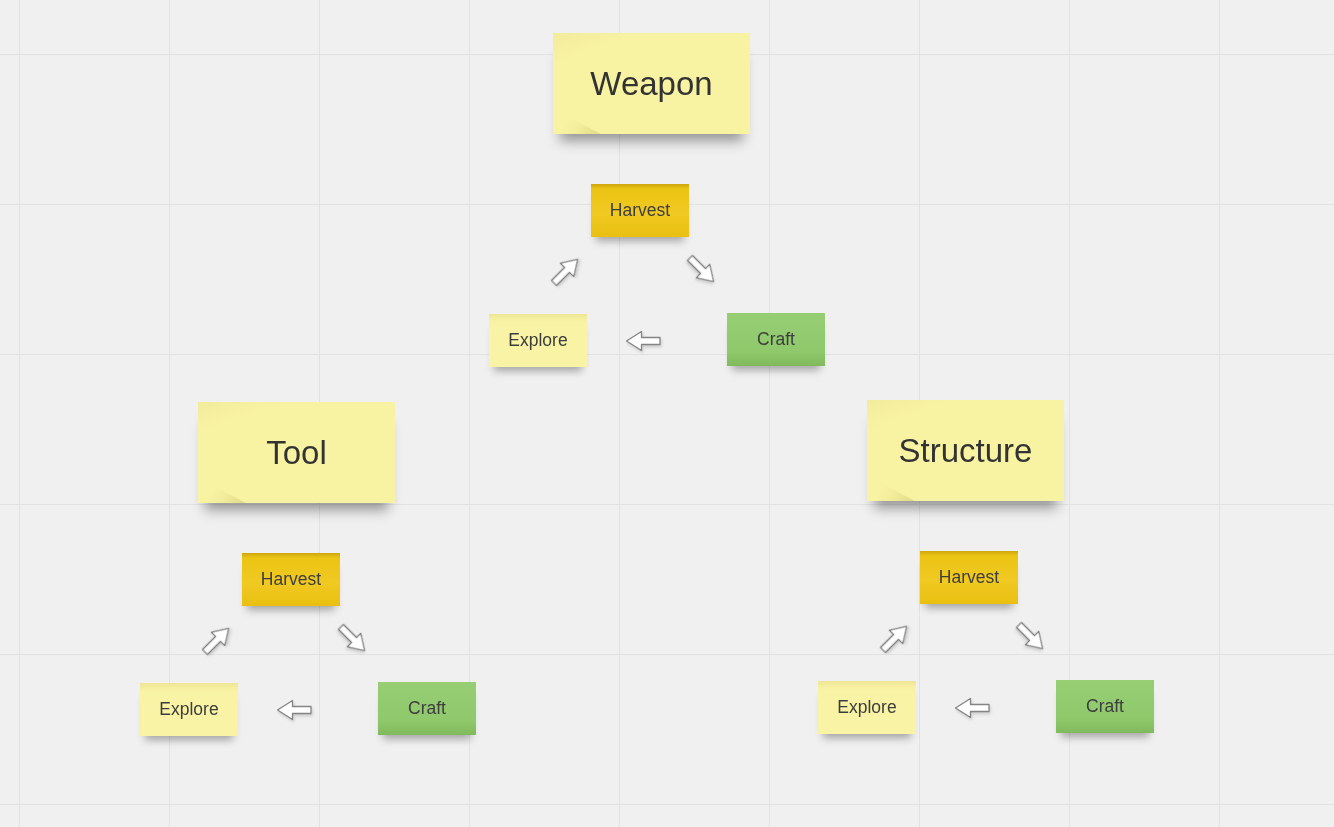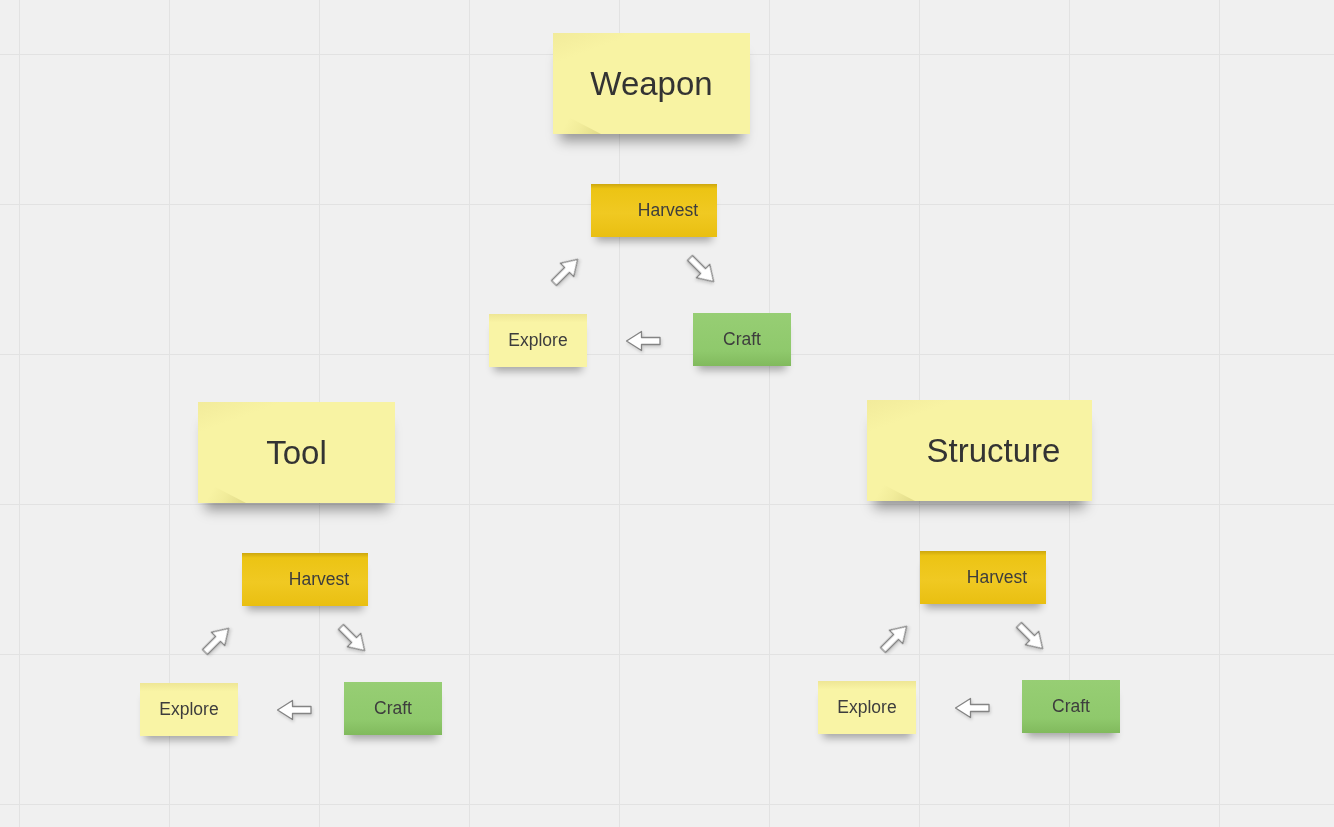--- a/index.html
+++ b/index.html
@@ -28,31 +28,31 @@
     box-shadow:0 14px 12px -7px rgba(0,0,0,0.38);
   }
   .note-big::before{
     content:"";position:absolute;left:0;bottom:0;width:48px;height:32px;
     background:linear-gradient(300deg,rgba(130,118,30,0.20) 0%,rgba(185,175,80,0.10) 38%,rgba(0,0,0,0) 62%);
     clip-path:polygon(0 100%,0 22%,100% 100%);
     pointer-events:none;
   }
   .title-weapon{left:64px;top:0;}
   .title-tool{left:58px;top:0;text-align:center;}
-  .title-structure{left:49px;top:0;padding-left:28px;}
+  .title-structure{left:49px;top:0;}
 
   .note-small{width:98px;height:53px;font-size:17.5px;color:#3d3d3d;
     box-shadow:0 9px 8px -5px rgba(0,0,0,0.32);}
-  .pos-harvest{left:102px;top:151px;padding-left:28px;}
+  .pos-harvest{left:102px;top:151px;}
   .pos-explore{left:0px;top:281px;}
   .pos-craft{left:204px;top:280px;}
 
   .fill-yellow{background:linear-gradient(180deg,#eee695 0%,#f9f4a5 16%,#f9f4a5 100%);}
   .fill-gold{background:linear-gradient(180deg,#cda70e 0%,#ecc414 9%,#f0c922 55%,#e9bf11 100%);}
-  .fill-green{background:linear-gradient(180deg,#97ce74 0%,#8fc96c 72%,#81ba5d 100%);}
+  .fill-green{background:linear-gradient(180deg,#97ce74 0%,#8fc96c 72%,#81ba5d 100%);margin-left:34px;}
 
   .arrow{position:absolute;width:36px;height:22px;
     filter:drop-shadow(1px 2px 1.5px rgba(0,0,0,0.15));}
   .arrow svg{display:block;width:100%;height:100%;overflow:visible;}
   .arrow-ne{left:59px;top:227px;transform:rotate(-45deg);}
   .arrow-se{left:195px;top:226px;transform:rotate(45deg);}
   .arrow-w{left:136px;top:297px;}
   .arrow path{fill:#ffffff;stroke:#848484;stroke-width:1.3;stroke-linejoin:round;}
 </style>
 </head>

